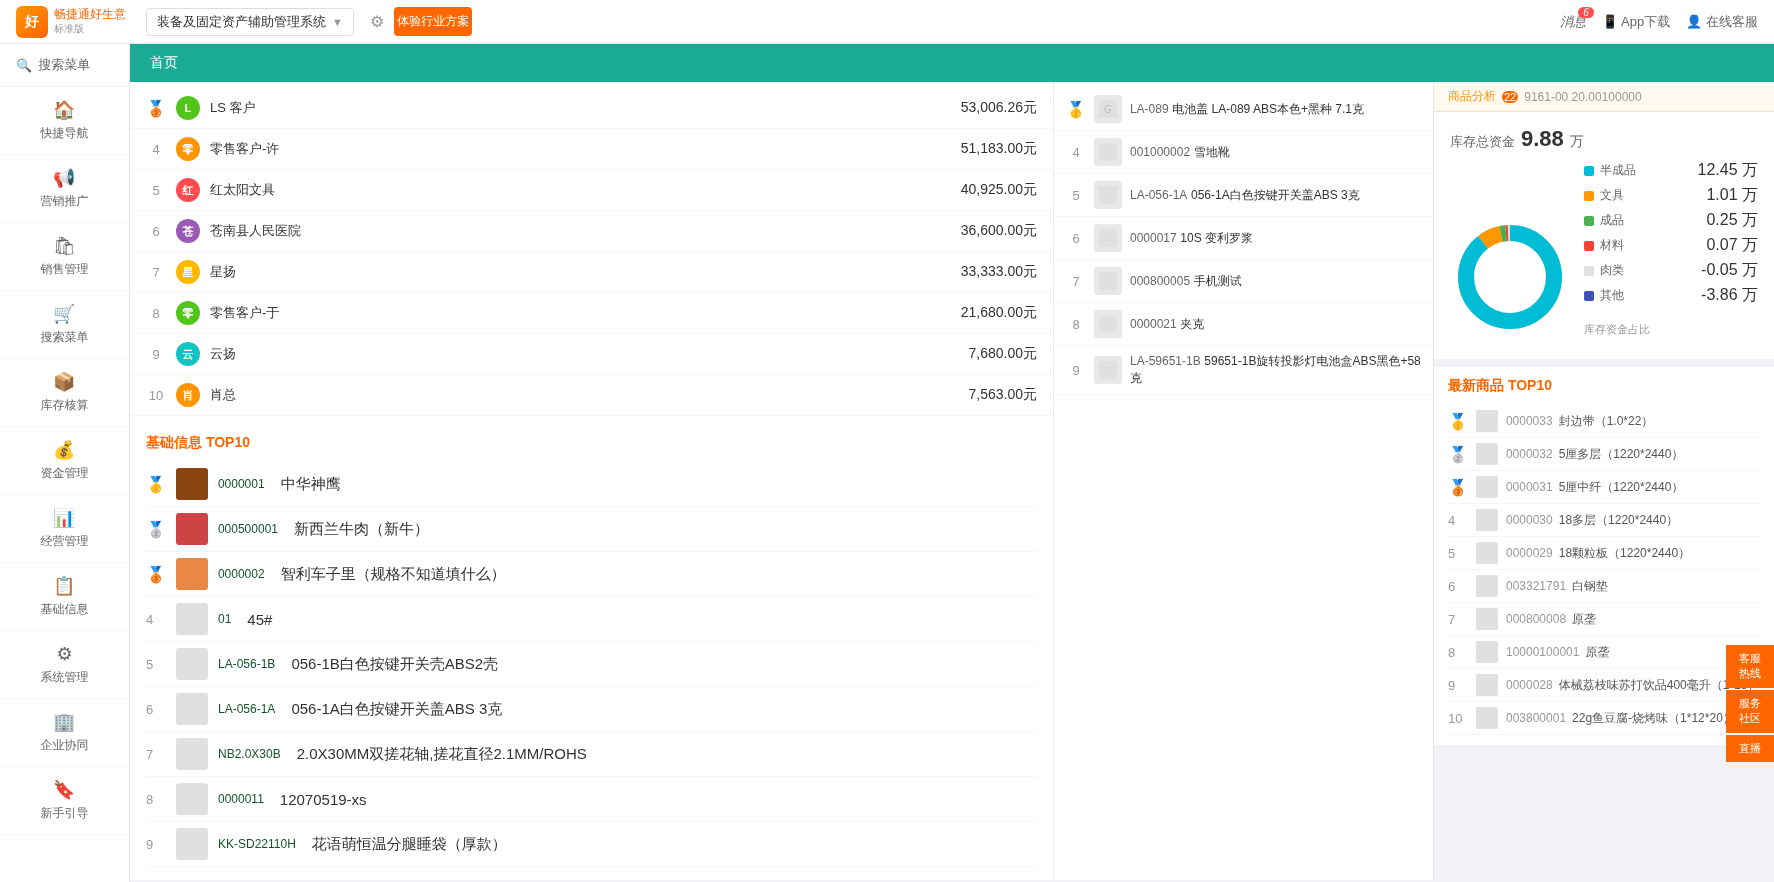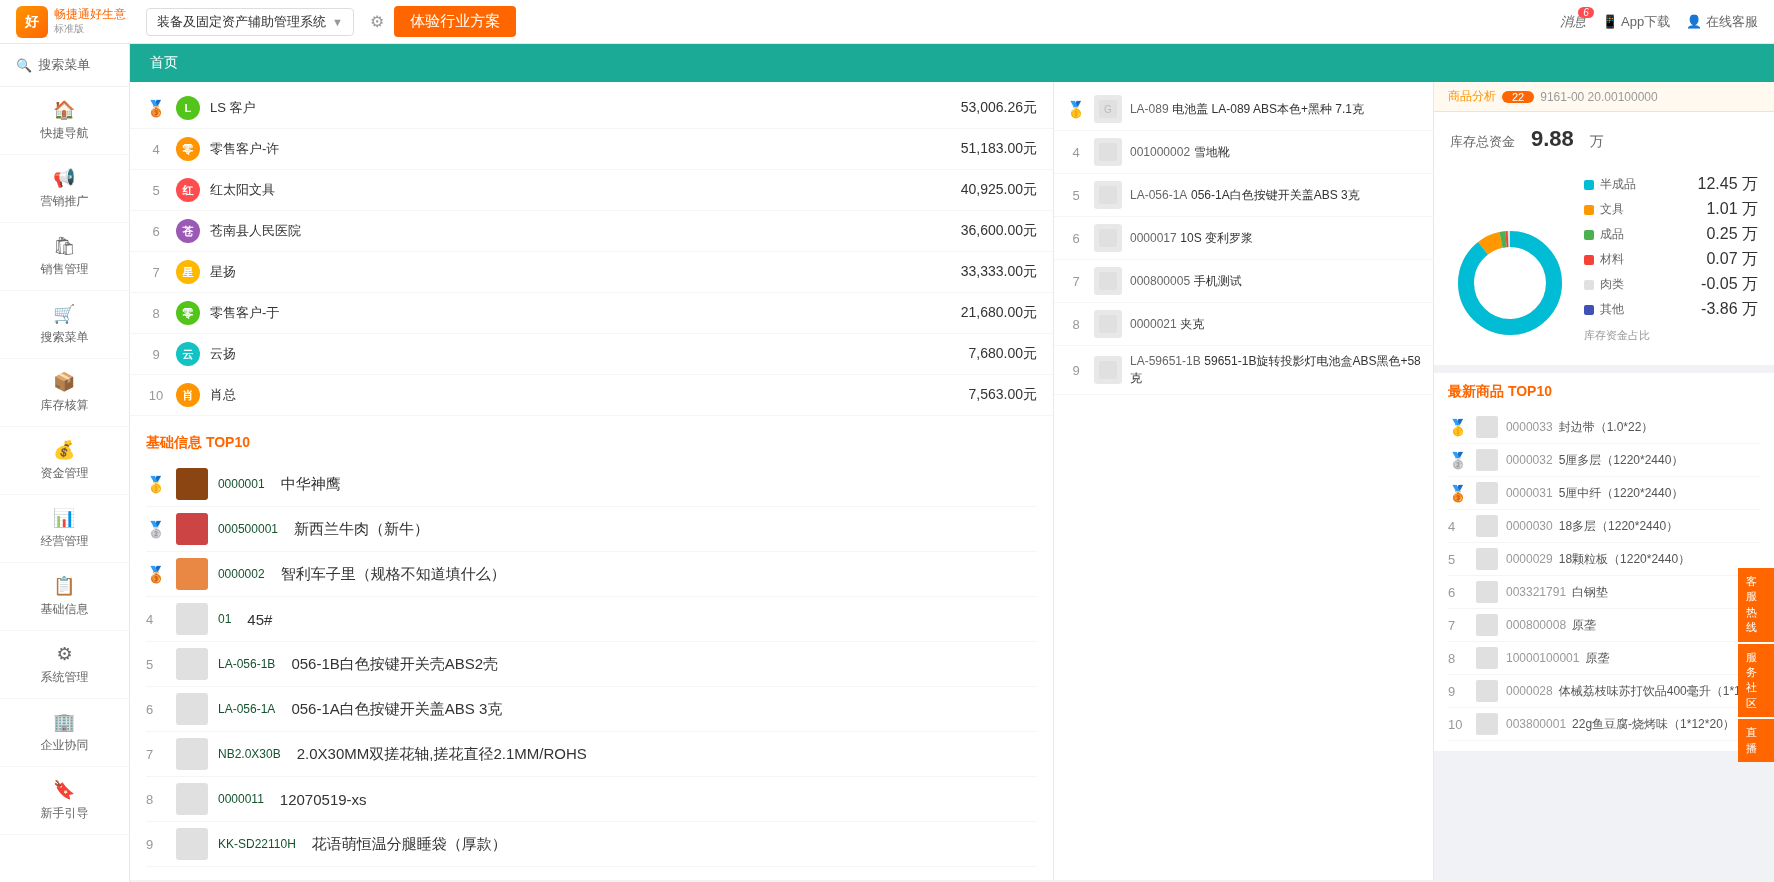--- a/index.html
+++ b/index.html
@@ -50,23 +50,23 @@
       font-size: 13px;
       color: #333;
     }
     .system-select .chevron { color: #999; font-size: 11px; }
     .settings-icon { color: #999; cursor: pointer; font-size: 16px; margin-left: 6px; }
     .experience-btn {
       background: #ff6600;
       color: white;
       border: none;
       border-radius: 4px;
-      padding: 6px 16px;
+      padding: 6px 3px;
       cursor: pointer;
-      font-size: 15px;
+      font-size: 12px;
     }
     .header-right {
       display: flex;
       align-items: center;
       gap: 16px;
       font-size: 13px;
       color: #666;
     }
     .header-right .notification { position: relative; cursor: pointer; font-style: italic; }
     .badge {
@@ -174,22 +174,21 @@
 
     
     .inventory-section {
       background: #fff;
       padding: 14px 16px;
       margin-bottom: 8px;
     }
     .inventory-title {
       display: flex;
       align-items: baseline;
-      gap: 16px;
-      margin-bottom: 14px;
+      gap: 6px;
     }
     .inv-label { color: #666; font-size: 13px; }
     .inv-amount { color: #333; font-size: 22px; font-weight: bold; }
     .inv-unit { color: #666; font-size: 14px; }
 
     
     .chart-area {
       display: flex;
       align-items: flex-end;
       gap: 14px;
@@ -268,23 +267,23 @@
       flex-direction: column;
       gap: 2px;
       z-index: 200;
     }
     .cs-btn {
       background: #ff6600;
       color: white;
       font-size: 11px;
       padding: 6px 8px;
       cursor: pointer;
-      text-align: left;
+      text-align: center;
       line-height: 1.4;
-      width: 36px;
+      width: 48px;
     }
 
     
     ::-webkit-scrollbar { width: 6px; height: 6px; }
     ::-webkit-scrollbar-track { background: #f1f1f1; }
     ::-webkit-scrollbar-thumb { background: #ccc; border-radius: 3px; }
 
     .rank-medal { font-size: 16px; }
 
     .medal-gold { color: #ffd700; }
@@ -589,21 +588,21 @@
             <span class="product-name"> 59651-1B旋转投影灯电池盒ABS黑色+58克</span>
           </div>
         </div>
       </div>
     </div>
 
     <div style="width:340px; overflow-y:auto; background:#f0f2f5;">
 
       <div style="background:#fff9f0; border-bottom:1px solid #ffe0b2; padding:6px 14px; display:flex; align-items:center; gap:6px; font-size:12px; color:#ff9500;">
         <span>商品分析</span>
-        <span style="background:#ff6600; color:white; border-radius:10px; padding:0 10px; font-size:11px;">22</span>
+        <span style="background:#ff6600; color:white; border-radius:10px; padding:0 2px; font-size:11px;">22</span>
         <span style="color:#999;">9161-00 20.00100000</span>
       </div>
 
       <div class="inventory-section">
         <div class="inventory-title">
           <span class="inv-label">库存总资金</span>
           <span class="inv-amount">9.88</span>
           <span class="inv-unit">万</span>
         </div>
         <div class="chart-area">
@@ -645,21 +644,21 @@
             <div class="legend-item">
               <div class="legend-dot" style="background:#e0e0e0"></div>
               <span class="legend-name">肉类</span>
               <span class="legend-val">-0.05 万</span>
             </div>
             <div class="legend-item">
               <div class="legend-dot" style="background:#3f51b5"></div>
               <span class="legend-name">其他</span>
               <span class="legend-val">-3.86 万</span>
             </div>
-            <div style="font-size:11px; color:#999; margin-top:8px;">库存资金占比</div>
+            <div style="font-size:11px; color:#999; margin-top:16px;">库存资金占比</div>
           </div>
         </div>
       </div>
 
       <div class="new-products-section">
         <div class="section-title">
           <span>最新商品 TOP10</span>
         </div>
         <div class="new-product-item">
           <span class="rank-medal medal-gold">🥇</span>

